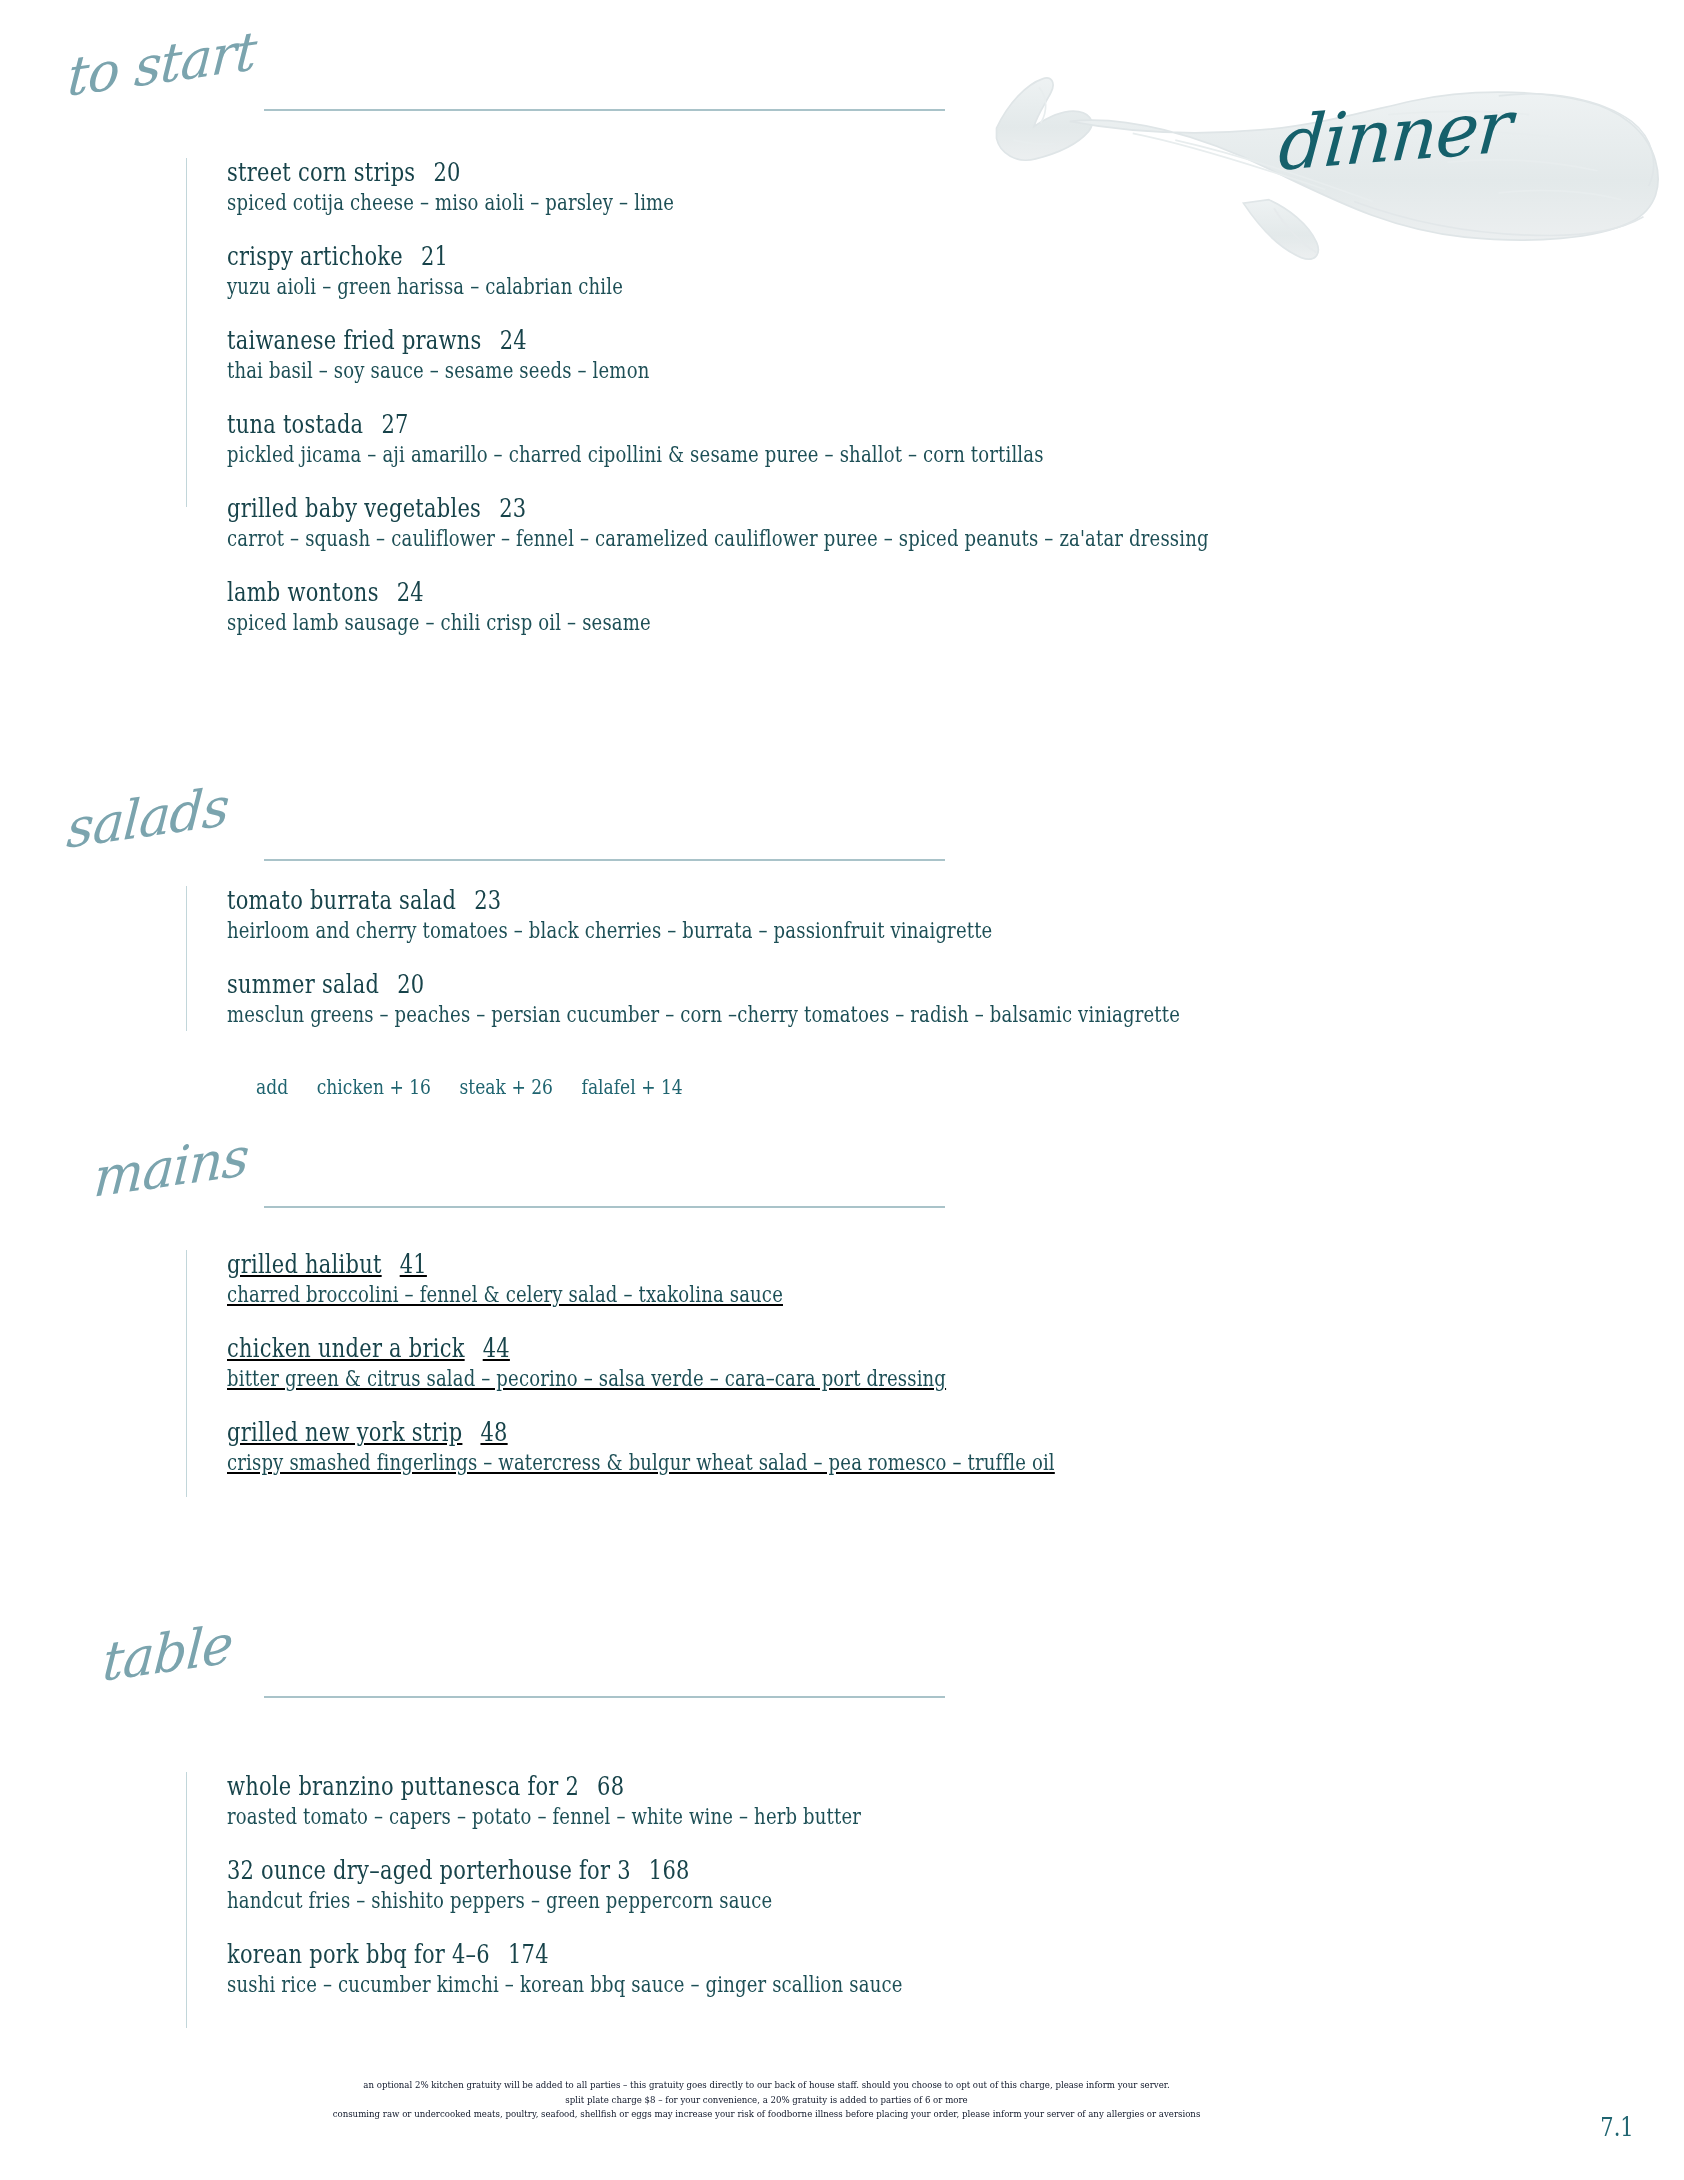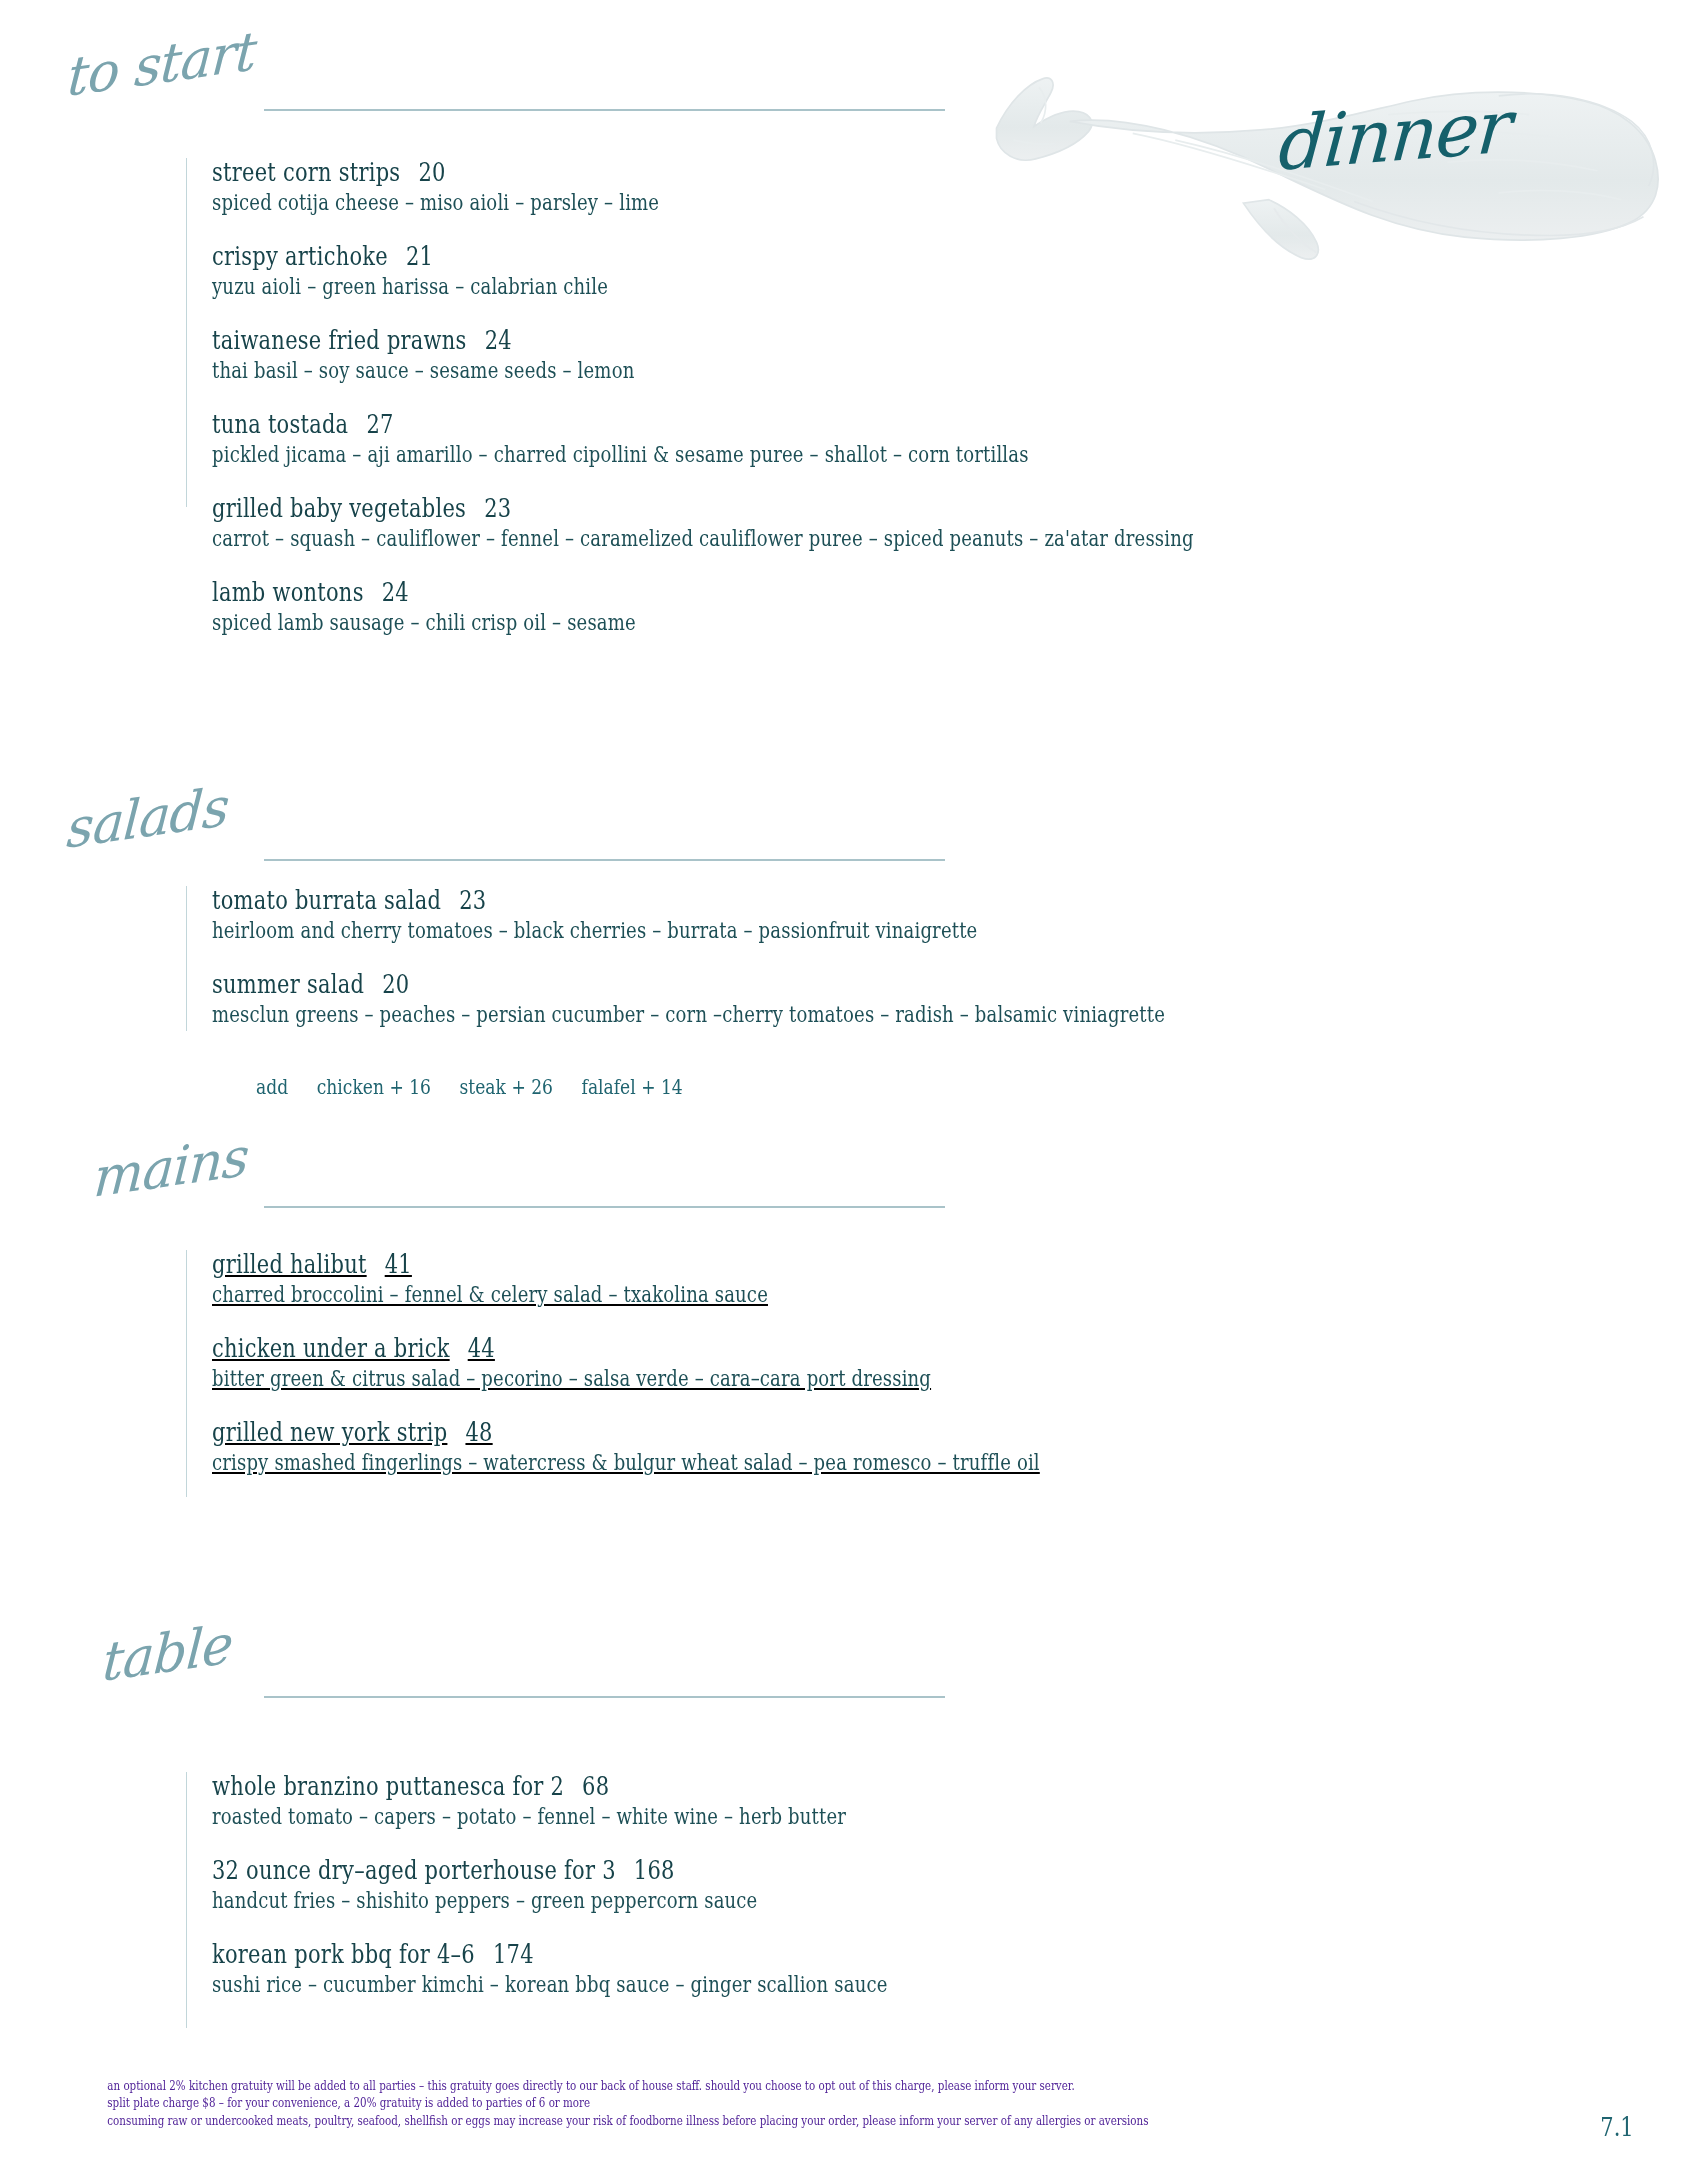--- a/index.html
+++ b/index.html
@@ -67,21 +67,21 @@
     height: 1.7px;
     background: #a9c3c9;
     left: 264px;
     width: 681px;
   }
 
   
   .items {
     position: absolute;
     left: 186px;
-    padding-left: 25px;
+    padding-left: 40px;
     border-left: 1.7px solid #c2d6da;
     width: 1397px;
     box-sizing: border-box;
   }
   .item { margin-bottom: 25.6px; }
   .item:last-child { margin-bottom: 0; }
 
   .item-name {
     font-family: "DejaVu Serif", serif;
     font-size: 25.6px;
@@ -118,23 +118,24 @@
   }
   .addons span { margin-right: 34px; }
   .addons span:last-child { margin-right: 0; }
 
   
   .footer {
     position: absolute;
     left: 0;
     top: 2078px;
     width: 1533px;
-    font-family: "DejaVu Serif", serif;
-    font-size: 12px;
-    color: #4c1d95;
+    text-align: center;
+    font-family: "DejaVu Serif", serif;
+    font-size: 10px;
+    color: #0f172a;
     line-height: 1.45;
   }
   .footer div { transform: scaleX(0.86); }
   .page-num {
     position: absolute;
     right: 51px;
     top: 2112px;
     font-family: "DejaVu Serif", serif;
     font-size: 25.6px;
     color: #1f6470;

